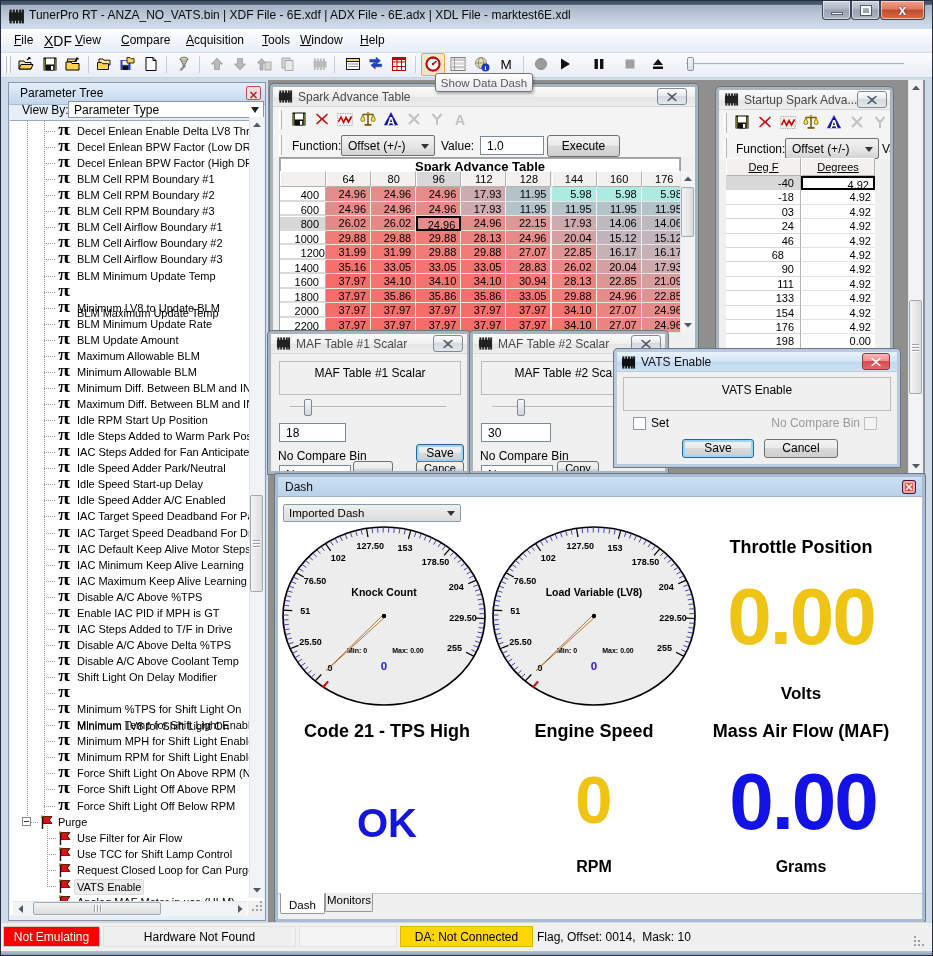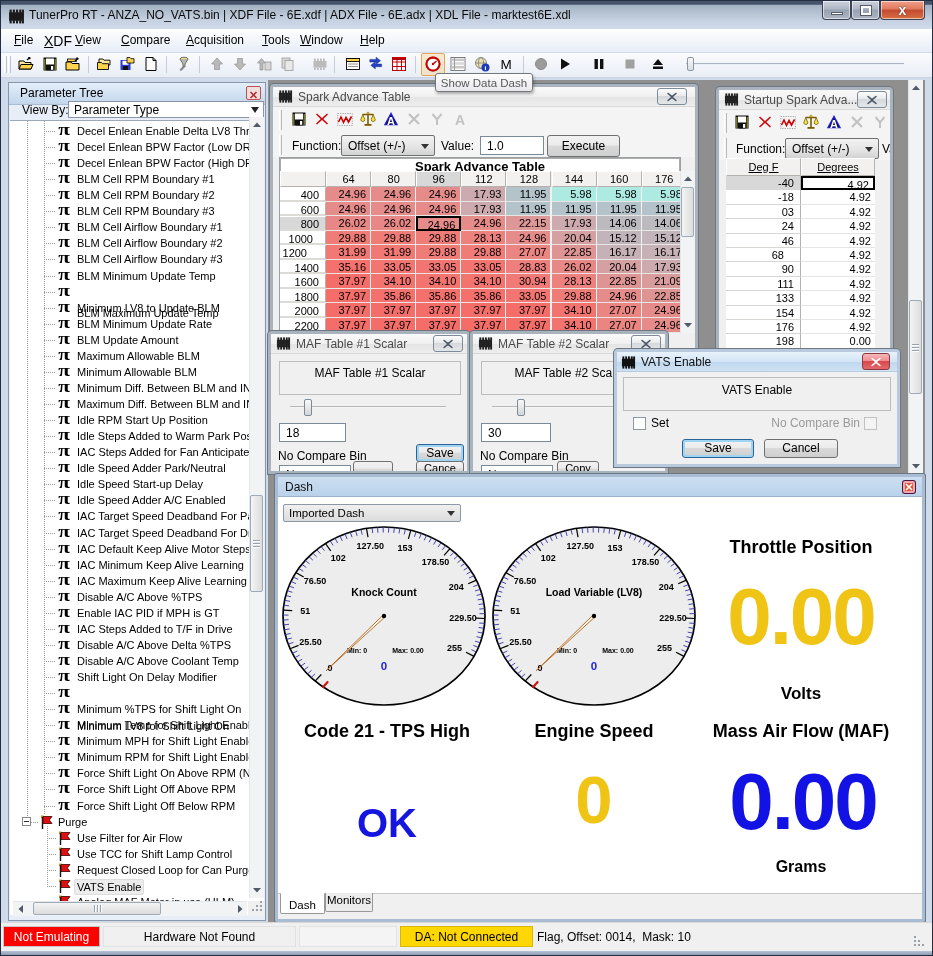--- a/index.html
+++ b/index.html
@@ -550,30 +550,30 @@
     <div class="cell" style="left:368.7px;top:114.5px;width:45.1px;height:14.6px;line-height:14.6px;background:rgb(180,194,201);border-right:1.5px solid #f2f2f2;border-bottom:1px solid #e8e6e4;padding-right:4px;">11.95</div>
     <div class="cell" style="left:7px;top:129.1px;width:46px;height:14.6px;line-height:14.6px;background:#d8d8d8;border-right:1px solid #b5b2ad;border-bottom:2px solid #dddbd7;border-top:1px solid #fff;padding-right:6px;">800</div>
     <div class="cell" style="left:53.0px;top:129.1px;width:45.1px;height:14.6px;line-height:14.6px;background:rgb(232,136,134);border-right:1.5px solid #f2f2f2;border-bottom:1px solid #e8e6e4;padding-right:4px;">26.02</div>
     <div class="cell" style="left:98.1px;top:129.1px;width:45.1px;height:14.6px;line-height:14.6px;background:rgb(232,136,134);border-right:1.5px solid #f2f2f2;border-bottom:1px solid #e8e6e4;padding-right:4px;">26.02</div>
     <div class="cell" style="left:143.2px;top:129.1px;width:45.1px;height:14.6px;line-height:14.6px;background:rgb(229,140,139);border:2px solid #000;padding-right:4px;">24.96</div>
     <div class="cell" style="left:188.3px;top:129.1px;width:45.1px;height:14.6px;line-height:14.6px;background:rgb(229,140,139);border-right:1.5px solid #f2f2f2;border-bottom:1px solid #e8e6e4;padding-right:4px;">24.96</div>
     <div class="cell" style="left:233.4px;top:129.1px;width:45.1px;height:14.6px;line-height:14.6px;background:rgb(221,151,151);border-right:1.5px solid #f2f2f2;border-bottom:1px solid #e8e6e4;padding-right:4px;">22.15</div>
     <div class="cell" style="left:278.5px;top:129.1px;width:45.1px;height:14.6px;line-height:14.6px;background:rgb(204,170,174);border-right:1.5px solid #f2f2f2;border-bottom:1px solid #e8e6e4;padding-right:4px;">17.93</div>
     <div class="cell" style="left:323.6px;top:129.1px;width:45.1px;height:14.6px;line-height:14.6px;background:rgb(188,186,191);border-right:1.5px solid #f2f2f2;border-bottom:1px solid #e8e6e4;padding-right:4px;">14.06</div>
     <div class="cell" style="left:368.7px;top:129.1px;width:45.1px;height:14.6px;line-height:14.6px;background:rgb(188,186,191);border-right:1.5px solid #f2f2f2;border-bottom:1px solid #e8e6e4;padding-right:4px;">14.06</div>
-    <div class="cell" style="left:7px;top:143.7px;width:46px;height:14.6px;line-height:14.6px;background:#fff;border-right:1px solid #b5b2ad;border-bottom:2px solid #dddbd7;border-top:1px solid #fff;padding-right:12px;">1000</div>
+    <div class="cell" style="left:7px;top:143.7px;width:46px;height:14.6px;line-height:14.6px;background:#fff;border-right:1px solid #b5b2ad;border-bottom:2px solid #dddbd7;border-top:1px solid #fff;padding-right:6px;">1000</div>
     <div class="cell" style="left:53.0px;top:143.7px;width:45.1px;height:14.6px;line-height:14.6px;background:rgb(240,124,120);border-right:1.5px solid #f2f2f2;border-bottom:1px solid #e8e6e4;padding-right:4px;">29.88</div>
     <div class="cell" style="left:98.1px;top:143.7px;width:45.1px;height:14.6px;line-height:14.6px;background:rgb(240,124,120);border-right:1.5px solid #f2f2f2;border-bottom:1px solid #e8e6e4;padding-right:4px;">29.88</div>
     <div class="cell" style="left:143.2px;top:143.7px;width:45.1px;height:14.6px;line-height:14.6px;background:rgb(240,124,120);border-right:1.5px solid #f2f2f2;border-bottom:1px solid #e8e6e4;padding-right:4px;">29.88</div>
     <div class="cell" style="left:188.3px;top:143.7px;width:45.1px;height:14.6px;line-height:14.6px;background:rgb(236,129,126);border-right:1.5px solid #f2f2f2;border-bottom:1px solid #e8e6e4;padding-right:4px;">28.13</div>
     <div class="cell" style="left:233.4px;top:143.7px;width:45.1px;height:14.6px;line-height:14.6px;background:rgb(229,140,139);border-right:1.5px solid #f2f2f2;border-bottom:1px solid #e8e6e4;padding-right:4px;">24.96</div>
     <div class="cell" style="left:278.5px;top:143.7px;width:45.1px;height:14.6px;line-height:14.6px;background:rgb(212,160,162);border-right:1.5px solid #f2f2f2;border-bottom:1px solid #e8e6e4;padding-right:4px;">20.04</div>
     <div class="cell" style="left:323.6px;top:143.7px;width:45.1px;height:14.6px;line-height:14.6px;background:rgb(193,181,187);border-right:1.5px solid #f2f2f2;border-bottom:1px solid #e8e6e4;padding-right:4px;">15.12</div>
     <div class="cell" style="left:368.7px;top:143.7px;width:45.1px;height:14.6px;line-height:14.6px;background:rgb(193,181,187);border-right:1.5px solid #f2f2f2;border-bottom:1px solid #e8e6e4;padding-right:4px;">15.12</div>
-    <div class="cell" style="left:7px;top:158.2px;width:46px;height:14.6px;line-height:14.6px;background:#fff;border-right:1px solid #b5b2ad;border-bottom:2px solid #dddbd7;border-top:1px solid #fff;padding-right:18px;">1200</div>
+    <div class="cell" style="left:7px;top:158.2px;width:46px;height:14.6px;line-height:14.6px;background:#fff;border-right:1px solid #b5b2ad;border-bottom:2px solid #dddbd7;border-top:1px solid #fff;padding-right:0;">1200</div>
     <div class="cell" style="left:53.0px;top:158.2px;width:45.1px;height:14.6px;line-height:14.6px;background:rgb(242,120,116);border-right:1.5px solid #f2f2f2;border-bottom:1px solid #e8e6e4;padding-right:4px;">31.99</div>
     <div class="cell" style="left:98.1px;top:158.2px;width:45.1px;height:14.6px;line-height:14.6px;background:rgb(242,120,116);border-right:1.5px solid #f2f2f2;border-bottom:1px solid #e8e6e4;padding-right:4px;">31.99</div>
     <div class="cell" style="left:143.2px;top:158.2px;width:45.1px;height:14.6px;line-height:14.6px;background:rgb(240,124,120);border-right:1.5px solid #f2f2f2;border-bottom:1px solid #e8e6e4;padding-right:4px;">29.88</div>
     <div class="cell" style="left:188.3px;top:158.2px;width:45.1px;height:14.6px;line-height:14.6px;background:rgb(240,124,120);border-right:1.5px solid #f2f2f2;border-bottom:1px solid #e8e6e4;padding-right:4px;">29.88</div>
     <div class="cell" style="left:233.4px;top:158.2px;width:45.1px;height:14.6px;line-height:14.6px;background:rgb(234,133,130);border-right:1.5px solid #f2f2f2;border-bottom:1px solid #e8e6e4;padding-right:4px;">27.07</div>
     <div class="cell" style="left:278.5px;top:158.2px;width:45.1px;height:14.6px;line-height:14.6px;background:rgb(223,148,148);border-right:1.5px solid #f2f2f2;border-bottom:1px solid #e8e6e4;padding-right:4px;">22.85</div>
     <div class="cell" style="left:323.6px;top:158.2px;width:45.1px;height:14.6px;line-height:14.6px;background:rgb(197,177,182);border-right:1.5px solid #f2f2f2;border-bottom:1px solid #e8e6e4;padding-right:4px;">16.17</div>
     <div class="cell" style="left:368.7px;top:158.2px;width:45.1px;height:14.6px;line-height:14.6px;background:rgb(197,177,182);border-right:1.5px solid #f2f2f2;border-bottom:1px solid #e8e6e4;padding-right:4px;">16.17</div>
     <div class="cell" style="left:7px;top:172.8px;width:46px;height:14.6px;line-height:14.6px;background:#fff;border-right:1px solid #b5b2ad;border-bottom:2px solid #dddbd7;border-top:1px solid #fff;padding-right:6px;">1400</div>
     <div class="cell" style="left:53.0px;top:172.8px;width:45.1px;height:14.6px;line-height:14.6px;background:rgb(244,113,109);border-right:1.5px solid #f2f2f2;border-bottom:1px solid #e8e6e4;padding-right:4px;">35.16</div>
@@ -1062,20 +1062,21 @@
       <line x1="50.1" y1="159.4" x2="44.6" y2="165.8" stroke="#cc1111" stroke-width="2.2"></line>
     </svg>
     <div class="abs" style="left:223px;top:61px;width:600px;text-align:center;font-size:18px;font-weight:bold;color:#000;line-height:1;">Throttle Position</div>
     <div class="abs" style="left:223px;top:100px;width:600px;text-align:center;font-size:80px;font-weight:bold;color:#efc414;line-height:1;letter-spacing:-2px;">0.00</div>
     <div class="abs" style="left:223px;top:208px;width:600px;text-align:center;font-size:17px;font-weight:bold;color:#000;line-height:1;">Volts</div>
     <div class="abs" style="left:-191px;top:245px;width:600px;text-align:center;font-size:18px;font-weight:bold;color:#000;line-height:1;">Code 21 - TPS High</div>
     <div class="abs" style="left:16px;top:245px;width:600px;text-align:center;font-size:18px;font-weight:bold;color:#000;line-height:1;">Engine Speed</div>
     <div class="abs" style="left:223px;top:245px;width:600px;text-align:center;font-size:18px;font-weight:bold;color:#000;line-height:1;">Mass Air Flow (MAF)</div>
     <div class="abs" style="left:-191px;top:326px;width:600px;text-align:center;font-size:40px;font-weight:bold;color:#1515e0;line-height:1;">OK</div>
     <div class="abs" style="left:16px;top:289px;width:600px;text-align:center;font-size:67px;font-weight:bold;color:#efc414;line-height:1;">0</div>
+    <div class="abs" style="left:16px;top:382px;width:600px;text-align:center;font-size:16px;font-weight:bold;color:#000;line-height:1;">RPM</div>
     <div class="abs" style="left:225px;top:285px;width:600px;text-align:center;font-size:80px;font-weight:bold;color:#1212e4;line-height:1;letter-spacing:-2px;">0.00</div>
     <div class="abs" style="left:223px;top:382px;width:600px;text-align:center;font-size:16px;font-weight:bold;color:#000;line-height:1;">Grams</div>
     <div class="abs" style="left:0;top:416px;width:644px;height:26px;background:#f0f0f0;border-top:1px solid #c8c8c8;"></div>
     <div class="abs" style="left:2px;top:416px;width:45px;height:21px;background:#fff;border:1px solid #989898;border-top:1px solid #fff;border-radius:0 0 2px 2px;font-size:11.5px;text-align:center;line-height:23px;">Dash</div>
     <div class="abs" style="left:47px;top:416px;width:48px;height:19px;background:#ececec;border:1px solid #989898;border-top:none;border-radius:0 0 2px 2px;font-size:11.5px;text-align:center;line-height:15px;">Monitors</div>
   </div>
 <div class="abs" style="left:1px;top:922px;width:931px;height:29px;background:#f0f0f0;border-top:1px solid #d8d8d8;"></div>
 <div class="abs" style="left:3px;top:926px;width:97px;height:21px;background:#fe0000;border:1px solid #c8c8c8;color:#fff;font-size:12px;text-align:center;line-height:20px;">Not Emulating</div>
 <div class="abs" style="left:103px;top:926px;width:193px;height:21px;border:1px solid #e2e2e2;font-size:12px;text-align:center;line-height:20px;color:#000;">Hardware Not Found</div>
 <div class="abs" style="left:299px;top:926px;width:98px;height:21px;border:1px solid #e2e2e2;background:#f4f4f4;"></div>

